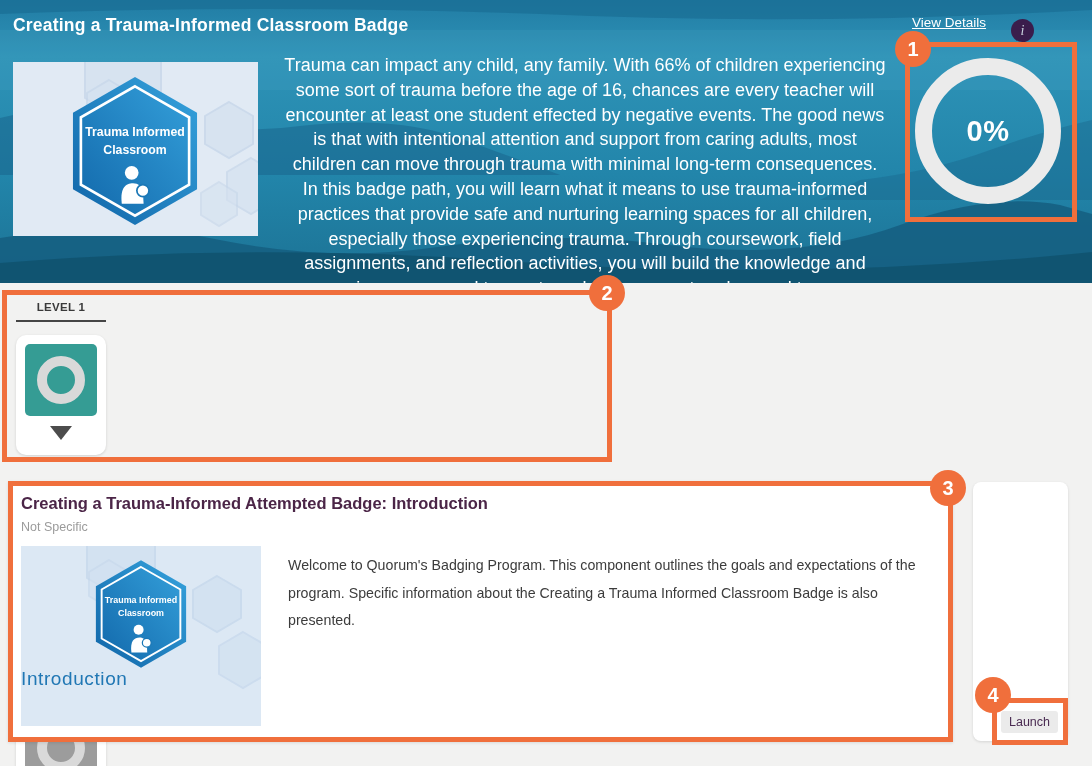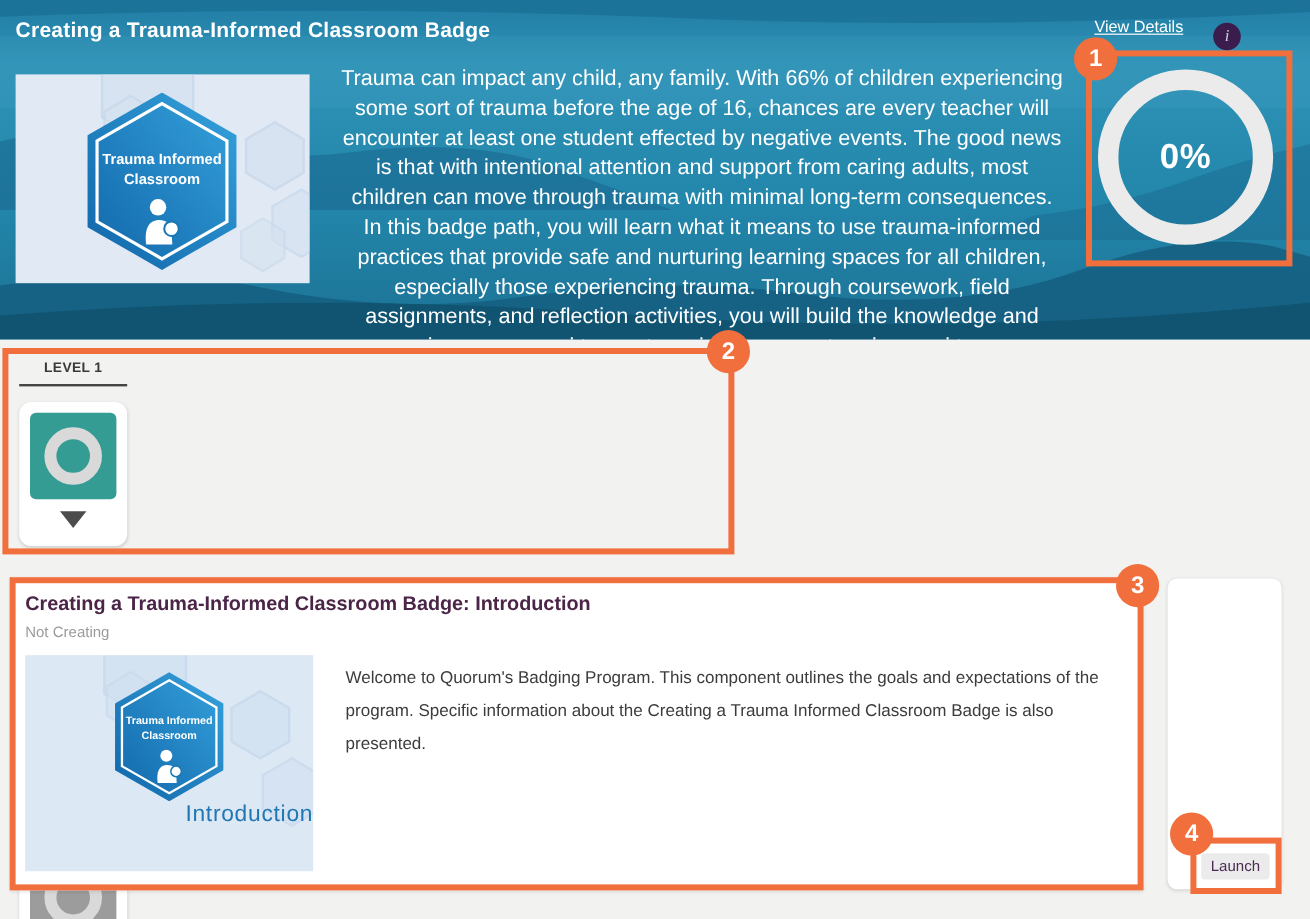--- a/index.html
+++ b/index.html
@@ -38,21 +38,21 @@
   .level-arrow { width:0; height:0; margin:10px auto 0; border-left:11px solid transparent;
                  border-right:11px solid transparent; border-top:14px solid #4C4C4C; }
 
   
   .intro-card { position:absolute; left:8px; top:481px; width:945px; height:261px; background:#fff;
                 padding:13px 20px 0 13px; box-shadow:0 1px 3px rgba(0,0,0,.10); }
   .intro-title { color:#4B2547; font-size:16.5px; font-weight:bold; }
   .intro-status { margin-top:7px; color:#9B9B9B; font-size:12.5px; }
   .intro-row { margin-top:12px; display:flex; gap:27px; }
   .intro-thumb { position:relative; width:240px; height:180px; background:#DCE8F4; overflow:hidden; flex:none; }
-  .intro-thumb-label { position:absolute; left:0; bottom:36px; width:100%; text-align:right;
+  .intro-thumb-label { position:absolute; left:0; bottom:36px; width:100%; text-align:left;
                        color:#2077B4; font-size:19px; letter-spacing:.6px; }
   .intro-desc { flex:1; margin-top:6px; color:#3C3C3C; font-size:14.2px; line-height:1.95; }
 
   .right-panel { position:absolute; left:973px; top:482px; width:95px; height:259px; background:#fff;
                  border-radius:8px; box-shadow:0 1px 3px rgba(0,0,0,.12); }
   .launch-btn { position:absolute; right:10px; bottom:8px; background:#EBEBEB; color:#4A2B52;
                 border:none; border-radius:3px; font-family:"Liberation Sans", sans-serif;
                 font-size:12.5px; padding:4px 8px; cursor:pointer; }
 
   
@@ -175,22 +175,22 @@
       <div class="level-rule"></div>
       <div class="level-card">
         <div class="level-square">
             <div class="level-ring"></div>
           </div>
       </div>
     </div>
   </section>
 
   <article class="intro-card">
-    <h2 class="intro-title">Creating a Trauma-Informed Classroom Badge: Introduction</h2>
-    <div class="intro-status">Not Creating</div>
+    <h2 class="intro-title">Creating a Trauma-Informed Attempted Badge: Introduction</h2>
+    <div class="intro-status">Not Specific</div>
     <div class="intro-row">
       <div class="intro-thumb">
         <svg width="240" height="180" viewBox="0 0 240 180" style="position:absolute;left:0;top:0;">
           <g fill="#D2E1F1" stroke="#C6D8EC" stroke-width="2">
             <path d="M100,-28 L134,-8 L134,32 L100,52 L66,32 L66,-8 Z" opacity=".8"></path>
             <path d="M88,14 L108,26 L108,50 L88,62 L68,50 L68,26 Z" opacity=".6"></path>
             <path d="M196,30 L220,44 L220,72 L196,86 L172,72 L172,44 Z" opacity=".8"></path>
             <path d="M222,86 L246,100 L246,128 L222,142 L198,128 L198,100 Z" opacity=".7"></path>
           </g>
         </svg>

